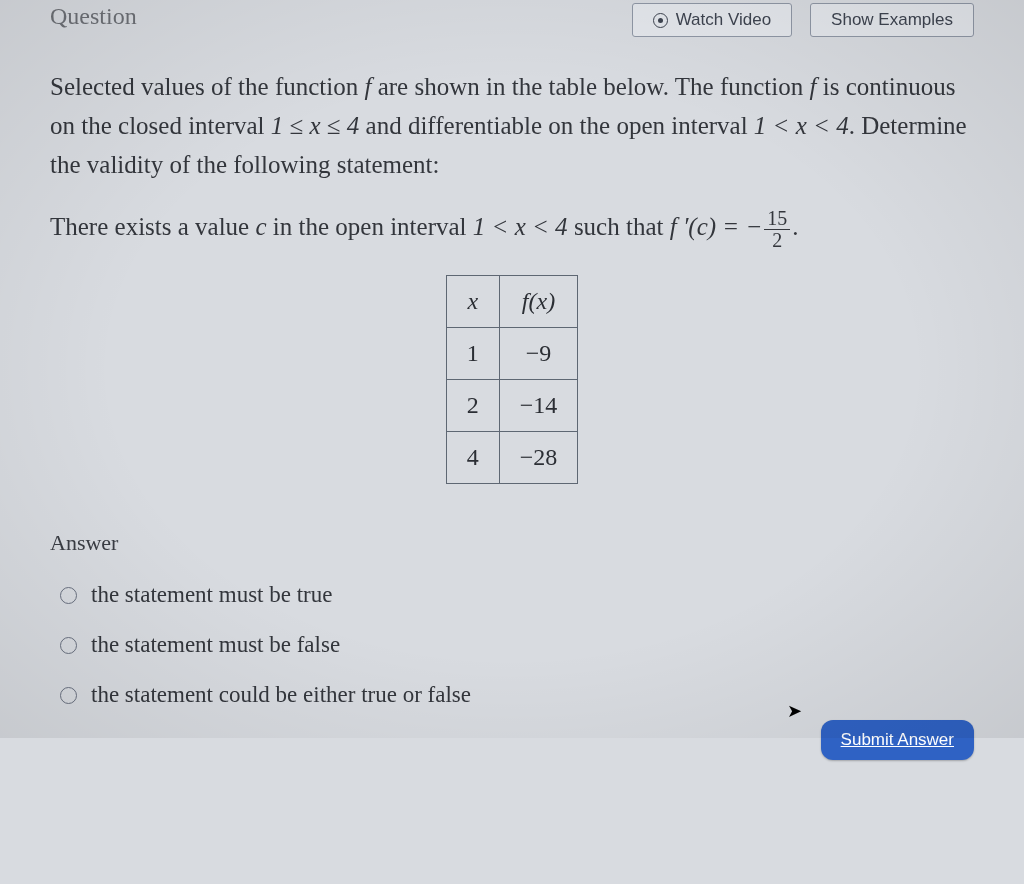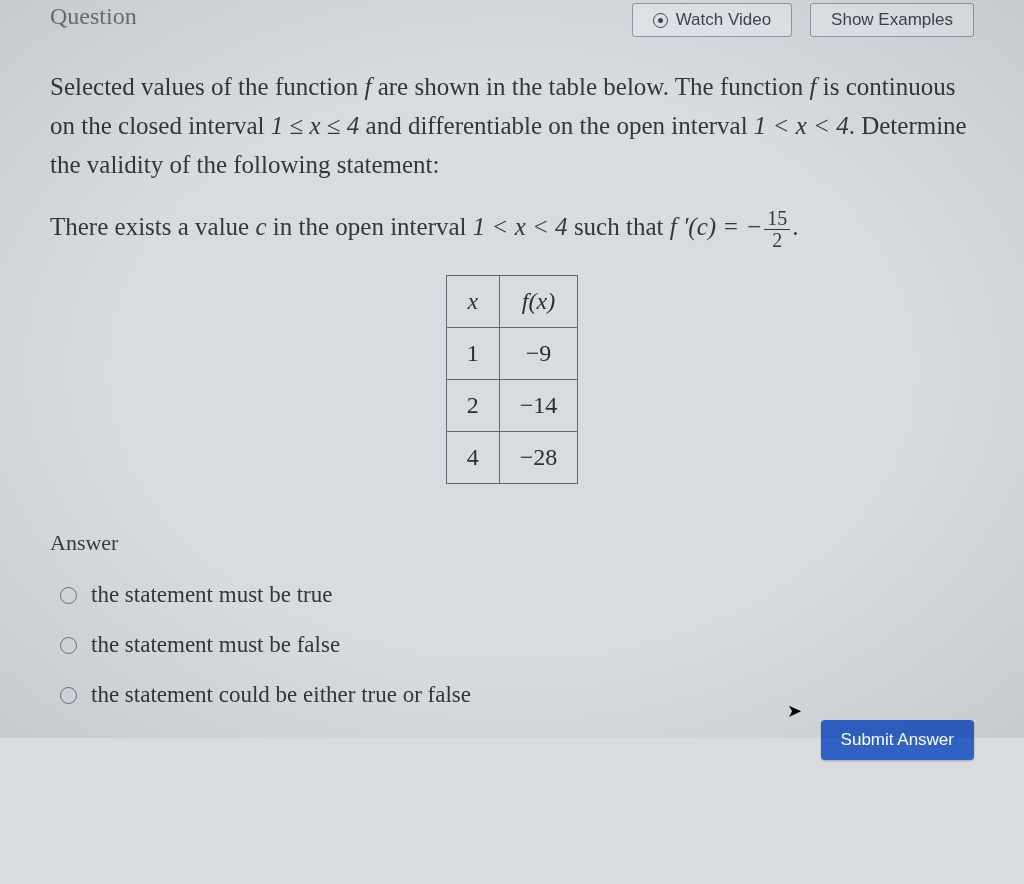--- a/index.html
+++ b/index.html
@@ -122,23 +122,24 @@
 
   .submit {
     position: absolute;
     right: 50px;
     top: 720px;
     background: #2f62c4;
     color: #fff;
     font-family: -apple-system, "Segoe UI", Arial, sans-serif;
     font-size: 17px;
     padding: 10px 20px;
-    border-radius: 4px;
+    border-radius: 12px;
     cursor: pointer;
     box-shadow: 0 1px 2px rgba(0,0,0,0.25);
+    text-decoration: underline;
   }
   .cursor {
     position: absolute;
     right: 222px;
     top: 700px;
     font-size: 18px;
     color: #000;
     pointer-events: none;
   }
   .vignette {

